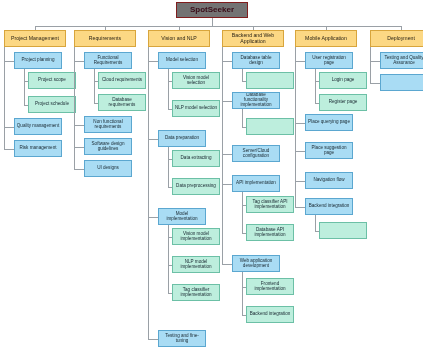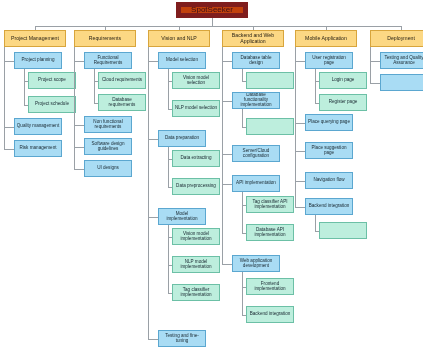--- a/index.html
+++ b/index.html
@@ -31,24 +31,24 @@
     line-height: 1.05;
     color: #1b2a33;
     overflow: hidden;
     padding: 0 1px;
   }
   .node span {
     display: block;
     width: 100%;
   }
   .root {
-    background: #c2410c;
-    border: 5px solid #7f1d1d;
+    background: #737373;
+    border: 1px solid #7f1d1d;
     color: #3a0d18;
-    font-weight: normal;
+    font-weight: bold;
   }
   .cat {
     background: #fcd884;
     border: 1px solid #d8a53c;
     color: #2b2417;
   }
   .lvl1 {
     background: #a9dcf4;
     border: 1px solid #5ba7d0;
   }

